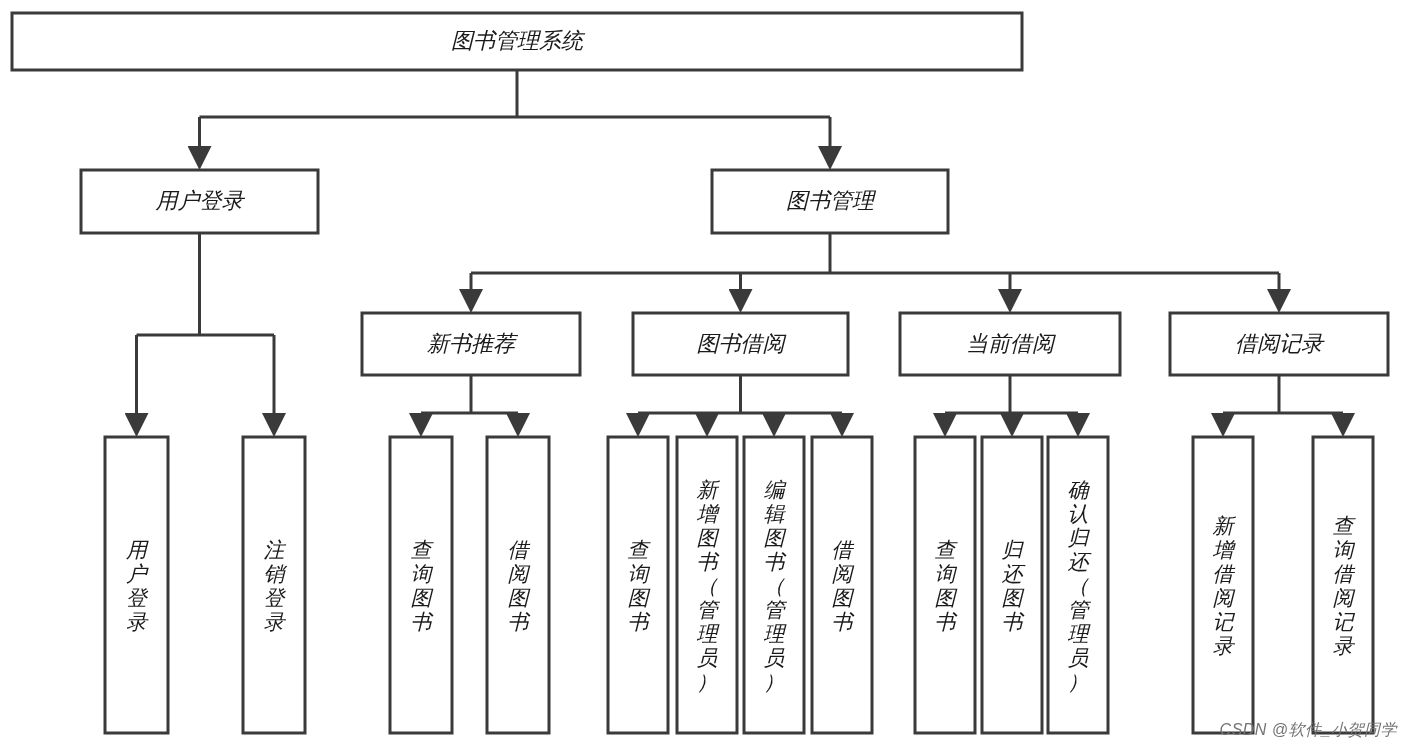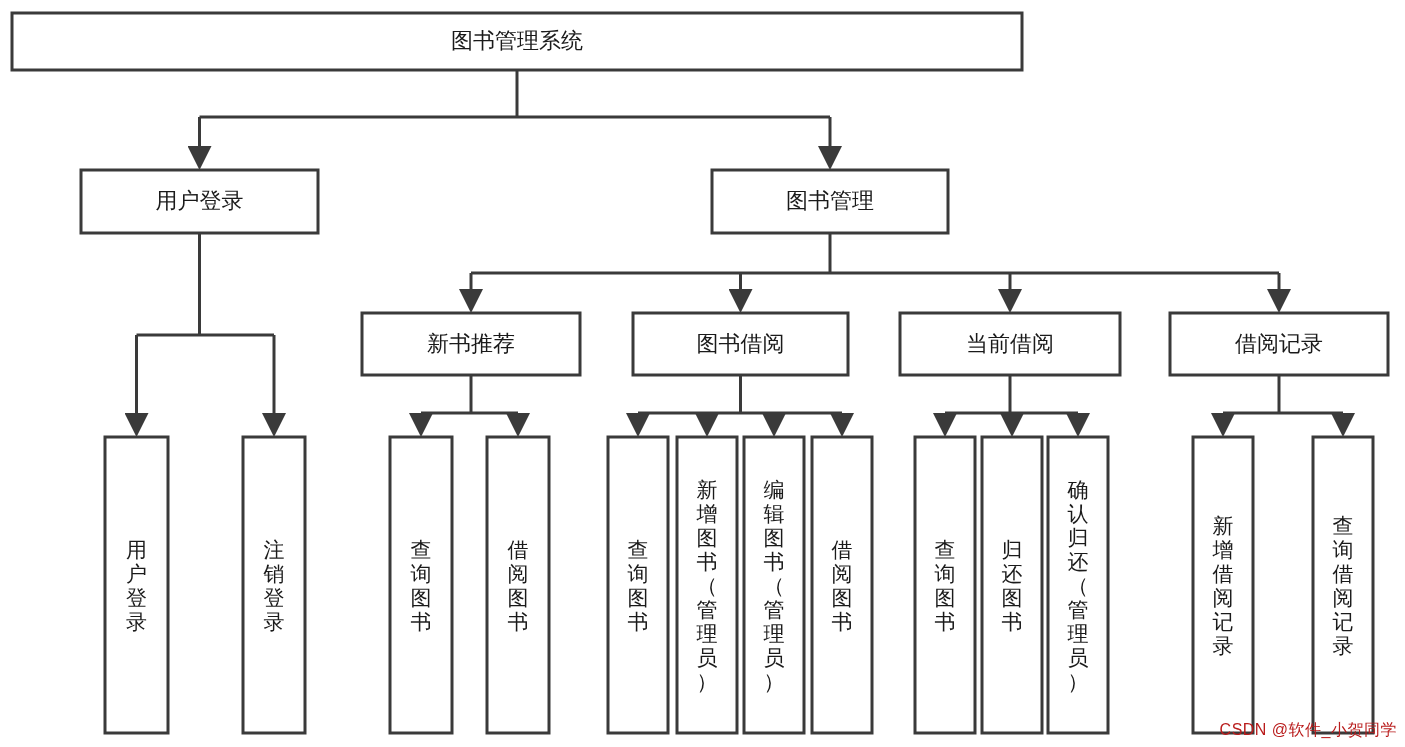--- a/index.html
+++ b/index.html
@@ -1,23 +1,23 @@
 <!DOCTYPE html>
 <html><head>
 <meta charset="utf-8">
 <style>
   html,body{margin:0;padding:0;background:#ffffff;}
   body{width:1405px;height:747px;font-family:"Liberation Sans","DejaVu Sans",sans-serif;overflow:hidden;}
-  #stage{position:relative;width:1405px;height:747px;}
+  #stage{position:relative;width:1405px;height:747px;font-style:italic;}
   svg{position:absolute;left:0;top:0;}
   .node-box{fill:#ffffff;stroke:#3a3a3a;stroke-width:3;}
   .node-label{fill:#1a1a1a;font-family:"Liberation Sans","DejaVu Sans",sans-serif;font-size:22px;text-anchor:middle;dominant-baseline:middle;}
   .node-label-v{fill:#1a1a1a;font-family:"Liberation Sans","DejaVu Sans",sans-serif;font-size:21px;text-anchor:middle;}
   .conn{stroke:#3a3a3a;stroke-width:3;fill:none;}
-  .watermark{position:absolute;right:8px;bottom:6px;color:#b91c1c;font-size:16px;font-family:"Liberation Sans","DejaVu Sans",sans-serif;white-space:nowrap;letter-spacing:.5px;}
+  .watermark{position:absolute;right:8px;bottom:6px;color:#737373;font-size:16px;font-family:"Liberation Sans","DejaVu Sans",sans-serif;white-space:nowrap;letter-spacing:.5px;}
 </style>
 </head>
 <body>
 
 <div id="stage">
   <svg id="chart-svg" width="1405" height="747">
     <defs>
       <marker id="arrow" viewBox="0 0 12 12" refX="10" refY="6" markerWidth="8" markerHeight="8" orient="auto-start-reverse">
         <path d="M 0 0 L 12 6 L 0 12 z" fill="#3a3a3a"></path>
       </marker>

